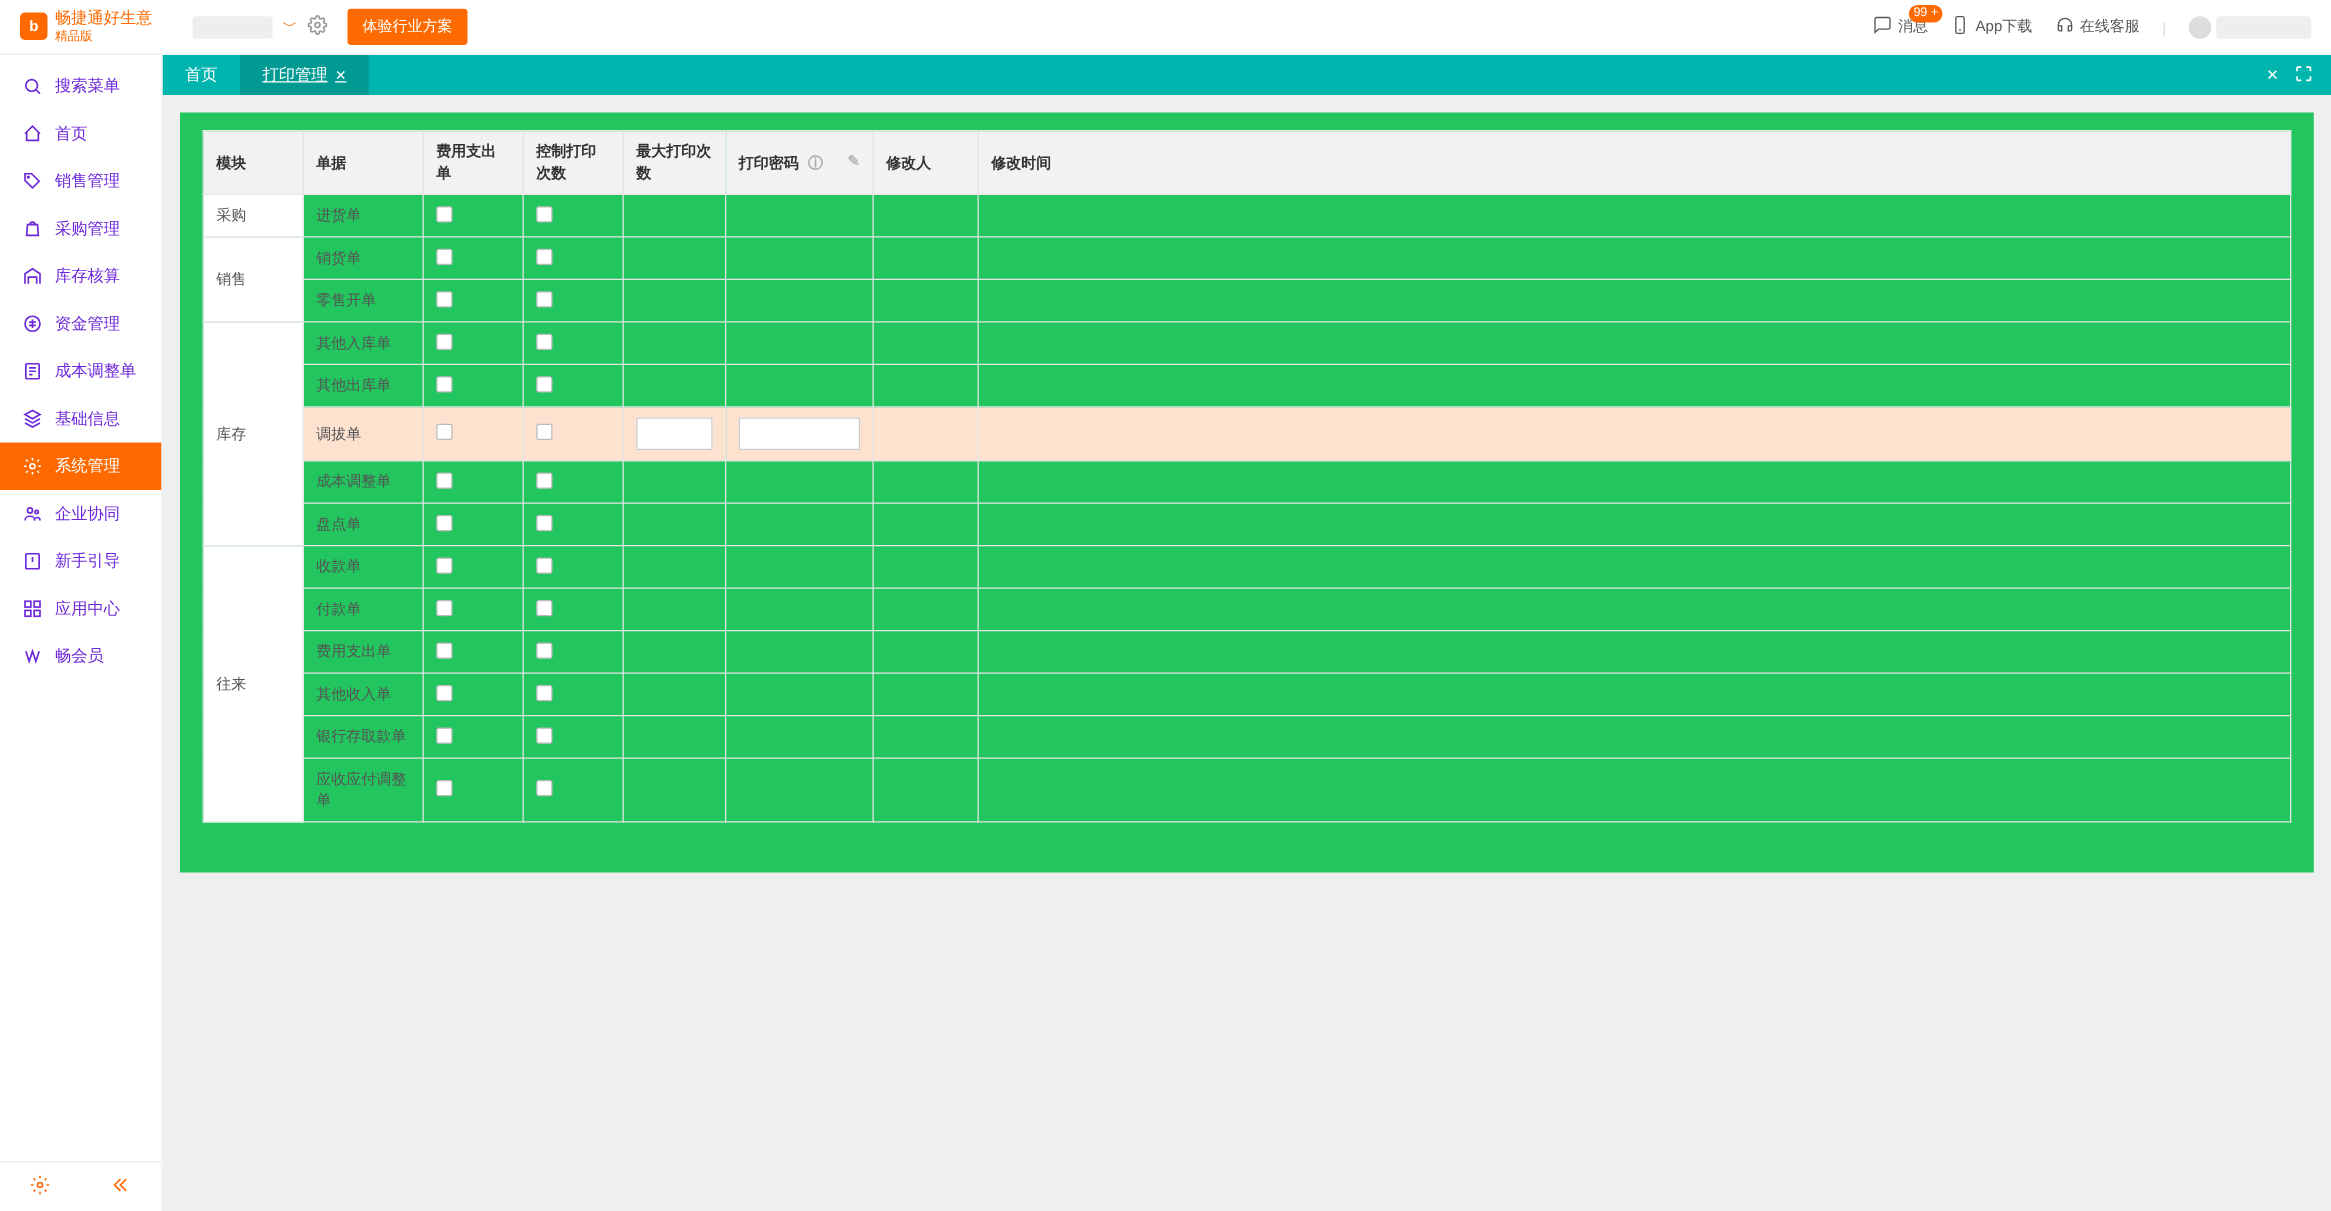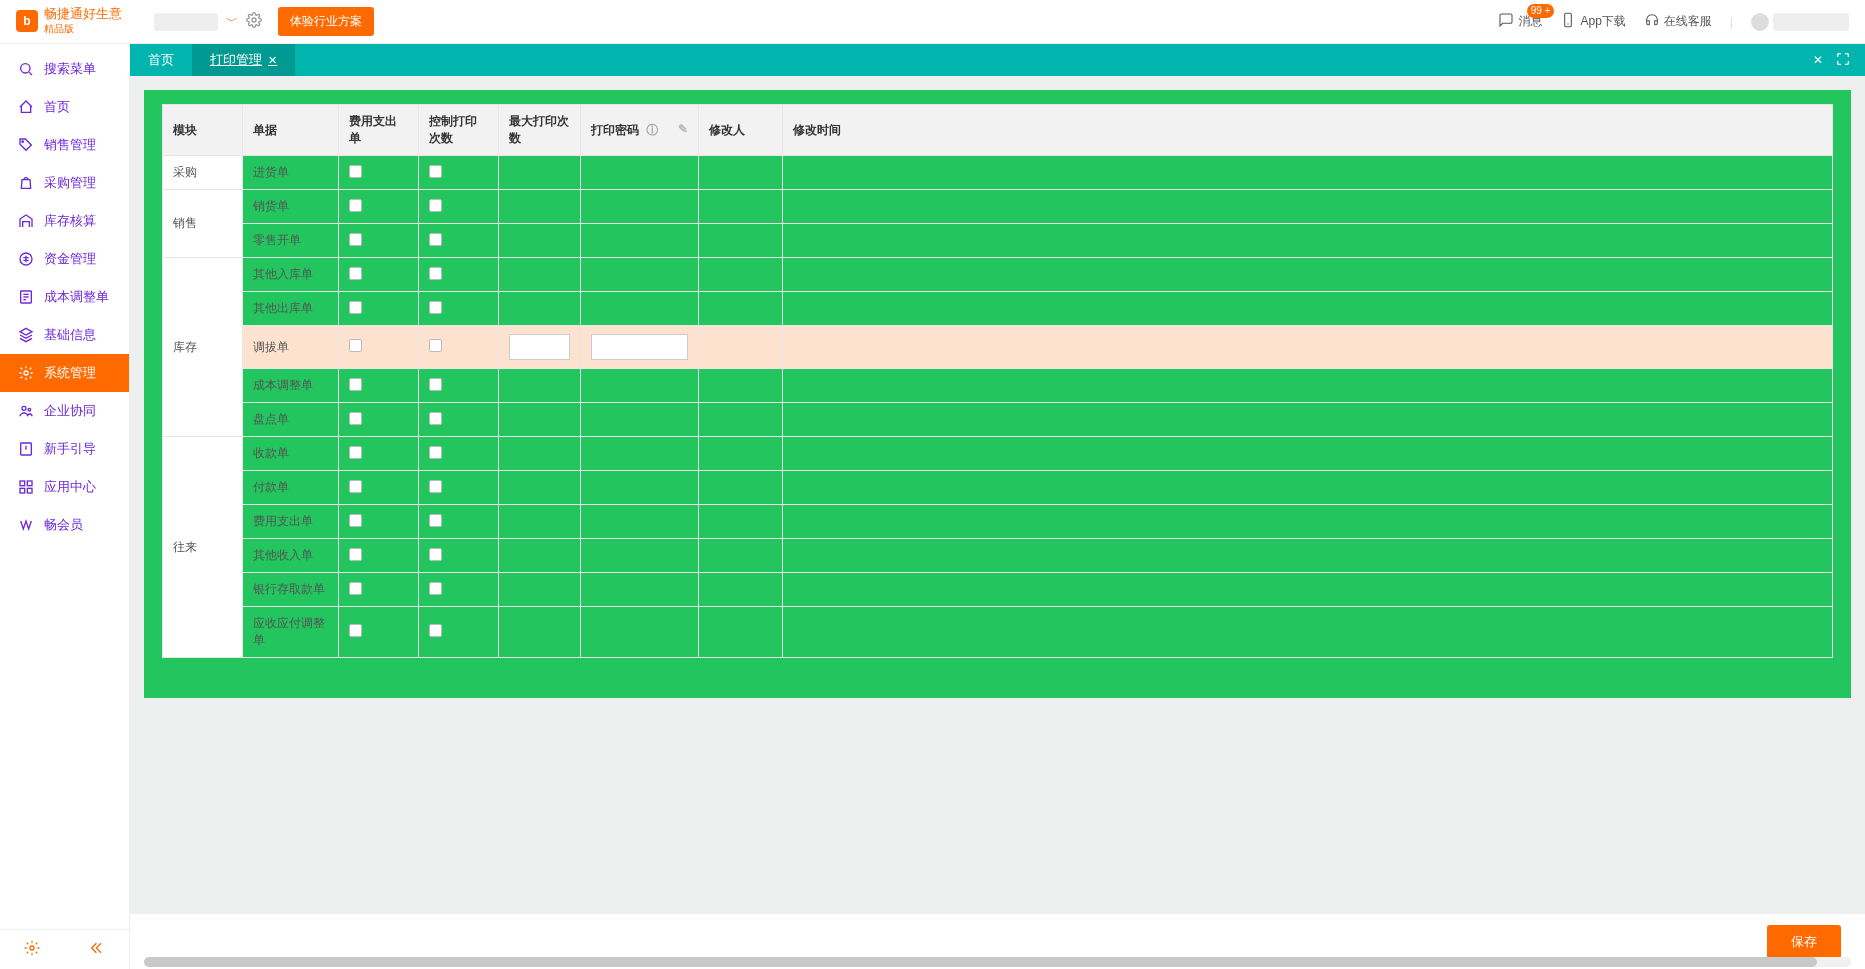--- a/index.html
+++ b/index.html
@@ -432,21 +432,15 @@
                   <td></td>
                   <td></td>
                   <td></td>
                   <td></td>
                 </tr>
               </tbody>
           </table>
         </div>
       </div>
 
-      <div class="footer">
-        <button class="save-btn">保存</button>
-        <div class="hscroll">
-            <div class="thumb"></div>
-          </div>
-      </div>
     </div>
   </div>
 </div>
 
 </body></html>

